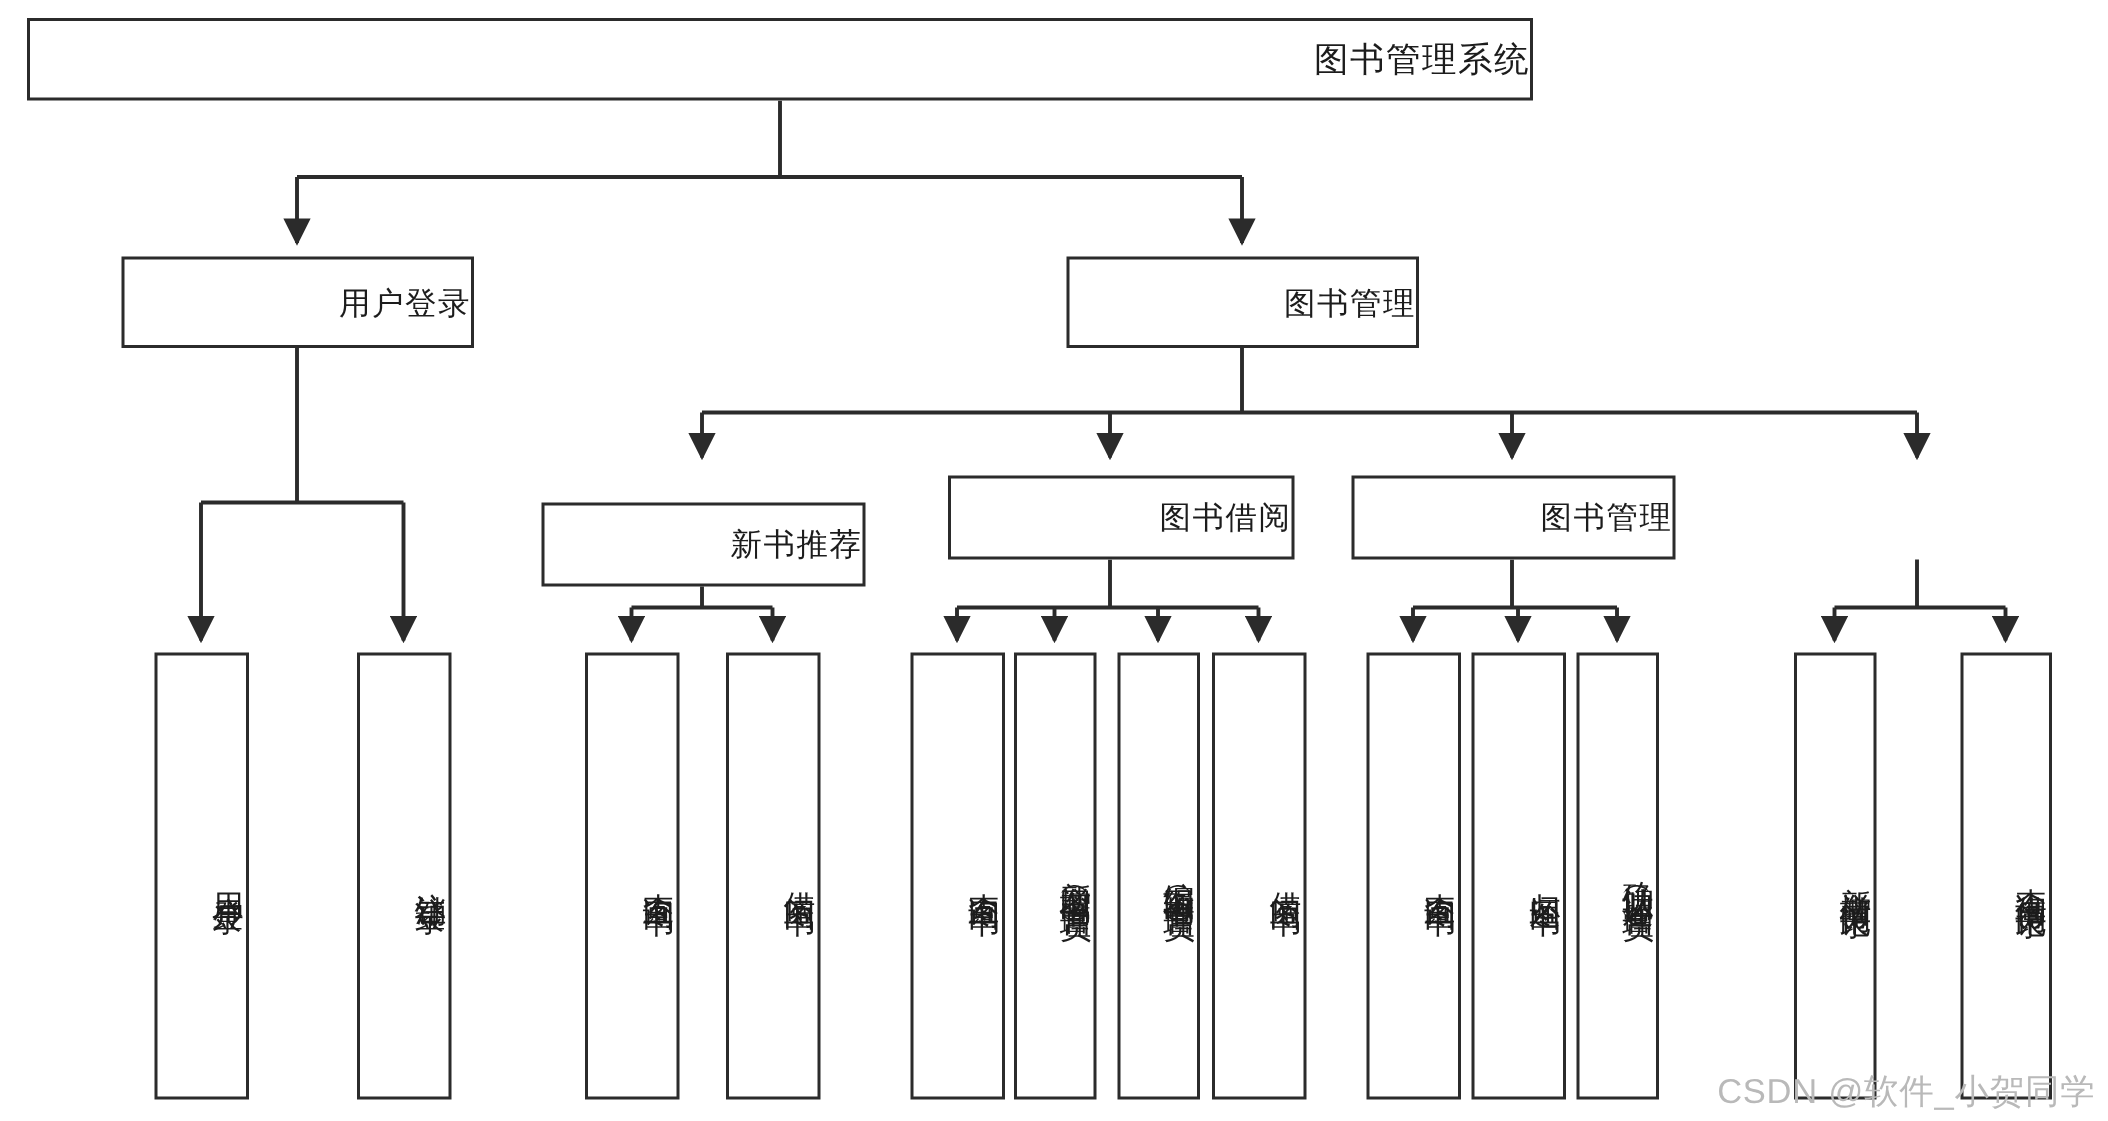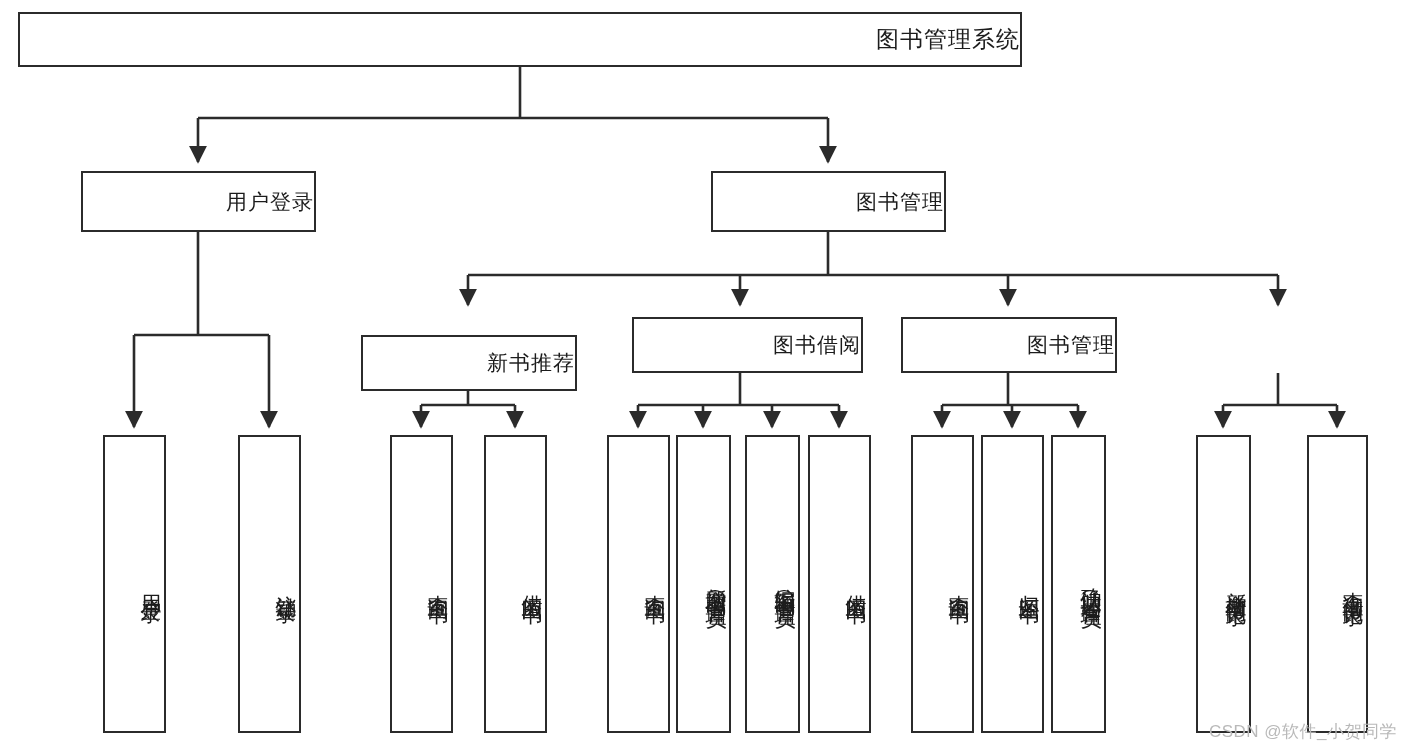--- a/index.html
+++ b/index.html
@@ -55,21 +55,21 @@
     text-align: center;
     white-space: normal;
   }
   .node.root {
     font-size: 23px;
   }
   #watermark {
     position: absolute;
     right: 8px;
     bottom: 4px;
-    font-size: 17px;
+    font-size: 23px;
     color: #b9b9b9;
     letter-spacing: 0.5px;
     white-space: nowrap;
     pointer-events: none;
   }
 </style>
 </head>
 <body>
 
 <div id="diagram-root">

